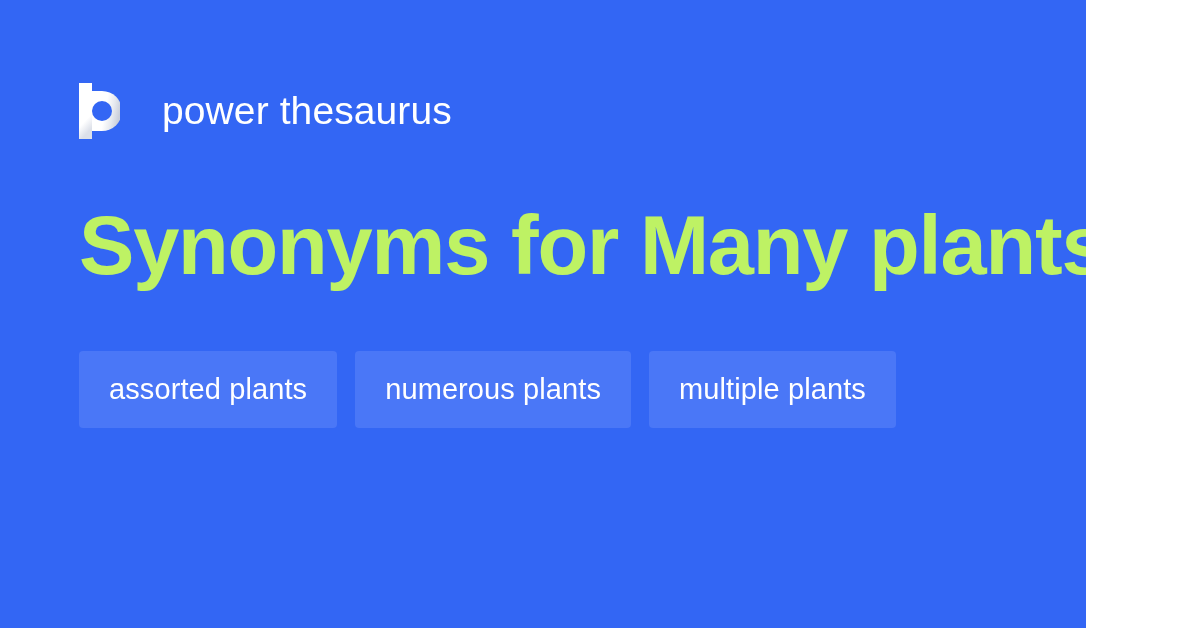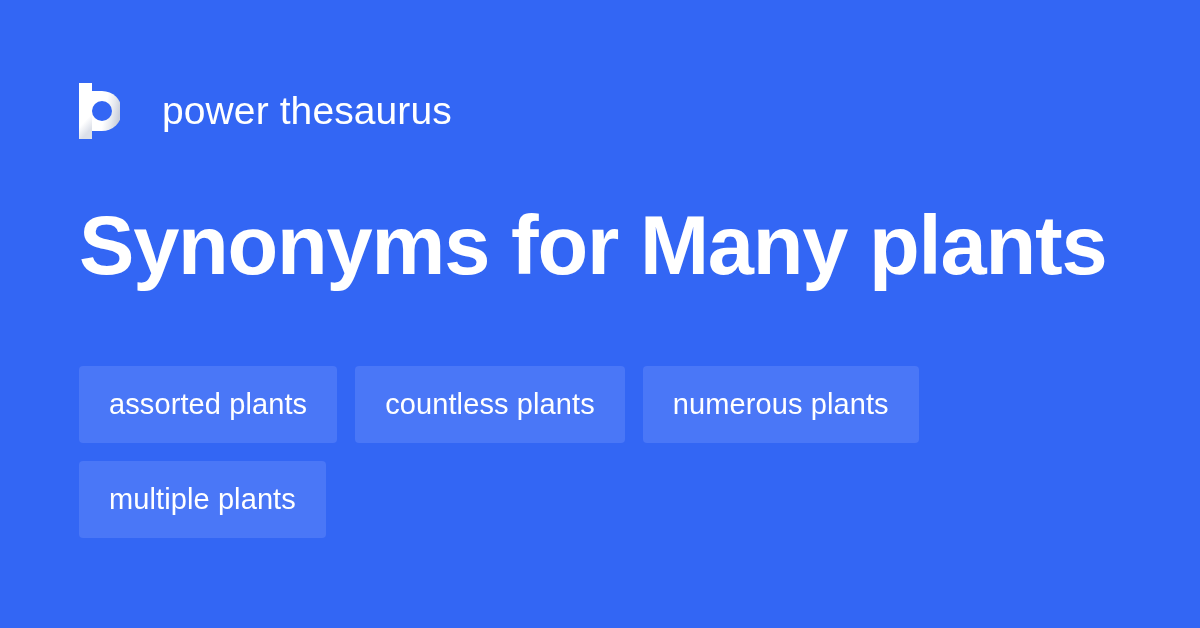--- a/index.html
+++ b/index.html
@@ -10,21 +10,21 @@
   body {
     width: 1200px;
     height: 628px;
     overflow: hidden;
     font-family: "Liberation Sans", sans-serif;
     -webkit-font-smoothing: antialiased;
   }
 
   .og-card {
     position: relative;
-    width: 1200px;
+    width: 1086px;
     height: 628px;
     background: #3366F4;
     box-sizing: border-box;
     overflow: hidden;
   }
 
   
   .brand {
     position: absolute;
     left: 79px;
@@ -52,34 +52,34 @@
     white-space: nowrap;
   }
 
   
   .headline {
     position: absolute;
     left: 79px;
     top: 196px;
     width: 1060px;
     margin: 0;
-    color: #ffffff;
+    color: #bef264;
     font-family: "Liberation Sans", sans-serif;
     font-size: 83px;
     font-weight: 700;
     line-height: 100px;
     letter-spacing: -1.2px;
     white-space: nowrap;
   }
 
   
   .chips {
     position: absolute;
     left: 79px;
-    top: 366px;
+    top: 351px;
     width: 1050px;
     display: flex;
     flex-wrap: wrap;
     gap: 18px;
     align-content: flex-start;
   }
 
   .chip {
     background: #4A77F7;
     border-radius: 4px;
@@ -123,18 +123,17 @@
       <path d="M13 8 h10 a20 20 0 1 1 0 40 H13 Z" fill="url(#bowlFade)"></path>
       <circle cx="23" cy="28" r="10" fill="#3366F4"></circle>
     </svg>
     <span class="brand-name">power thesaurus</span>
   </div>
 
   <h1 class="headline">Synonyms for Many plants</h1>
 
   <div class="chips">
     <div class="chip">assorted plants</div>
-    <div class="chip">countless plants</div>
     <div class="chip">numerous plants</div>
     <div class="chip">multiple plants</div>
   </div>
 
 </div>
 
 </body></html>

